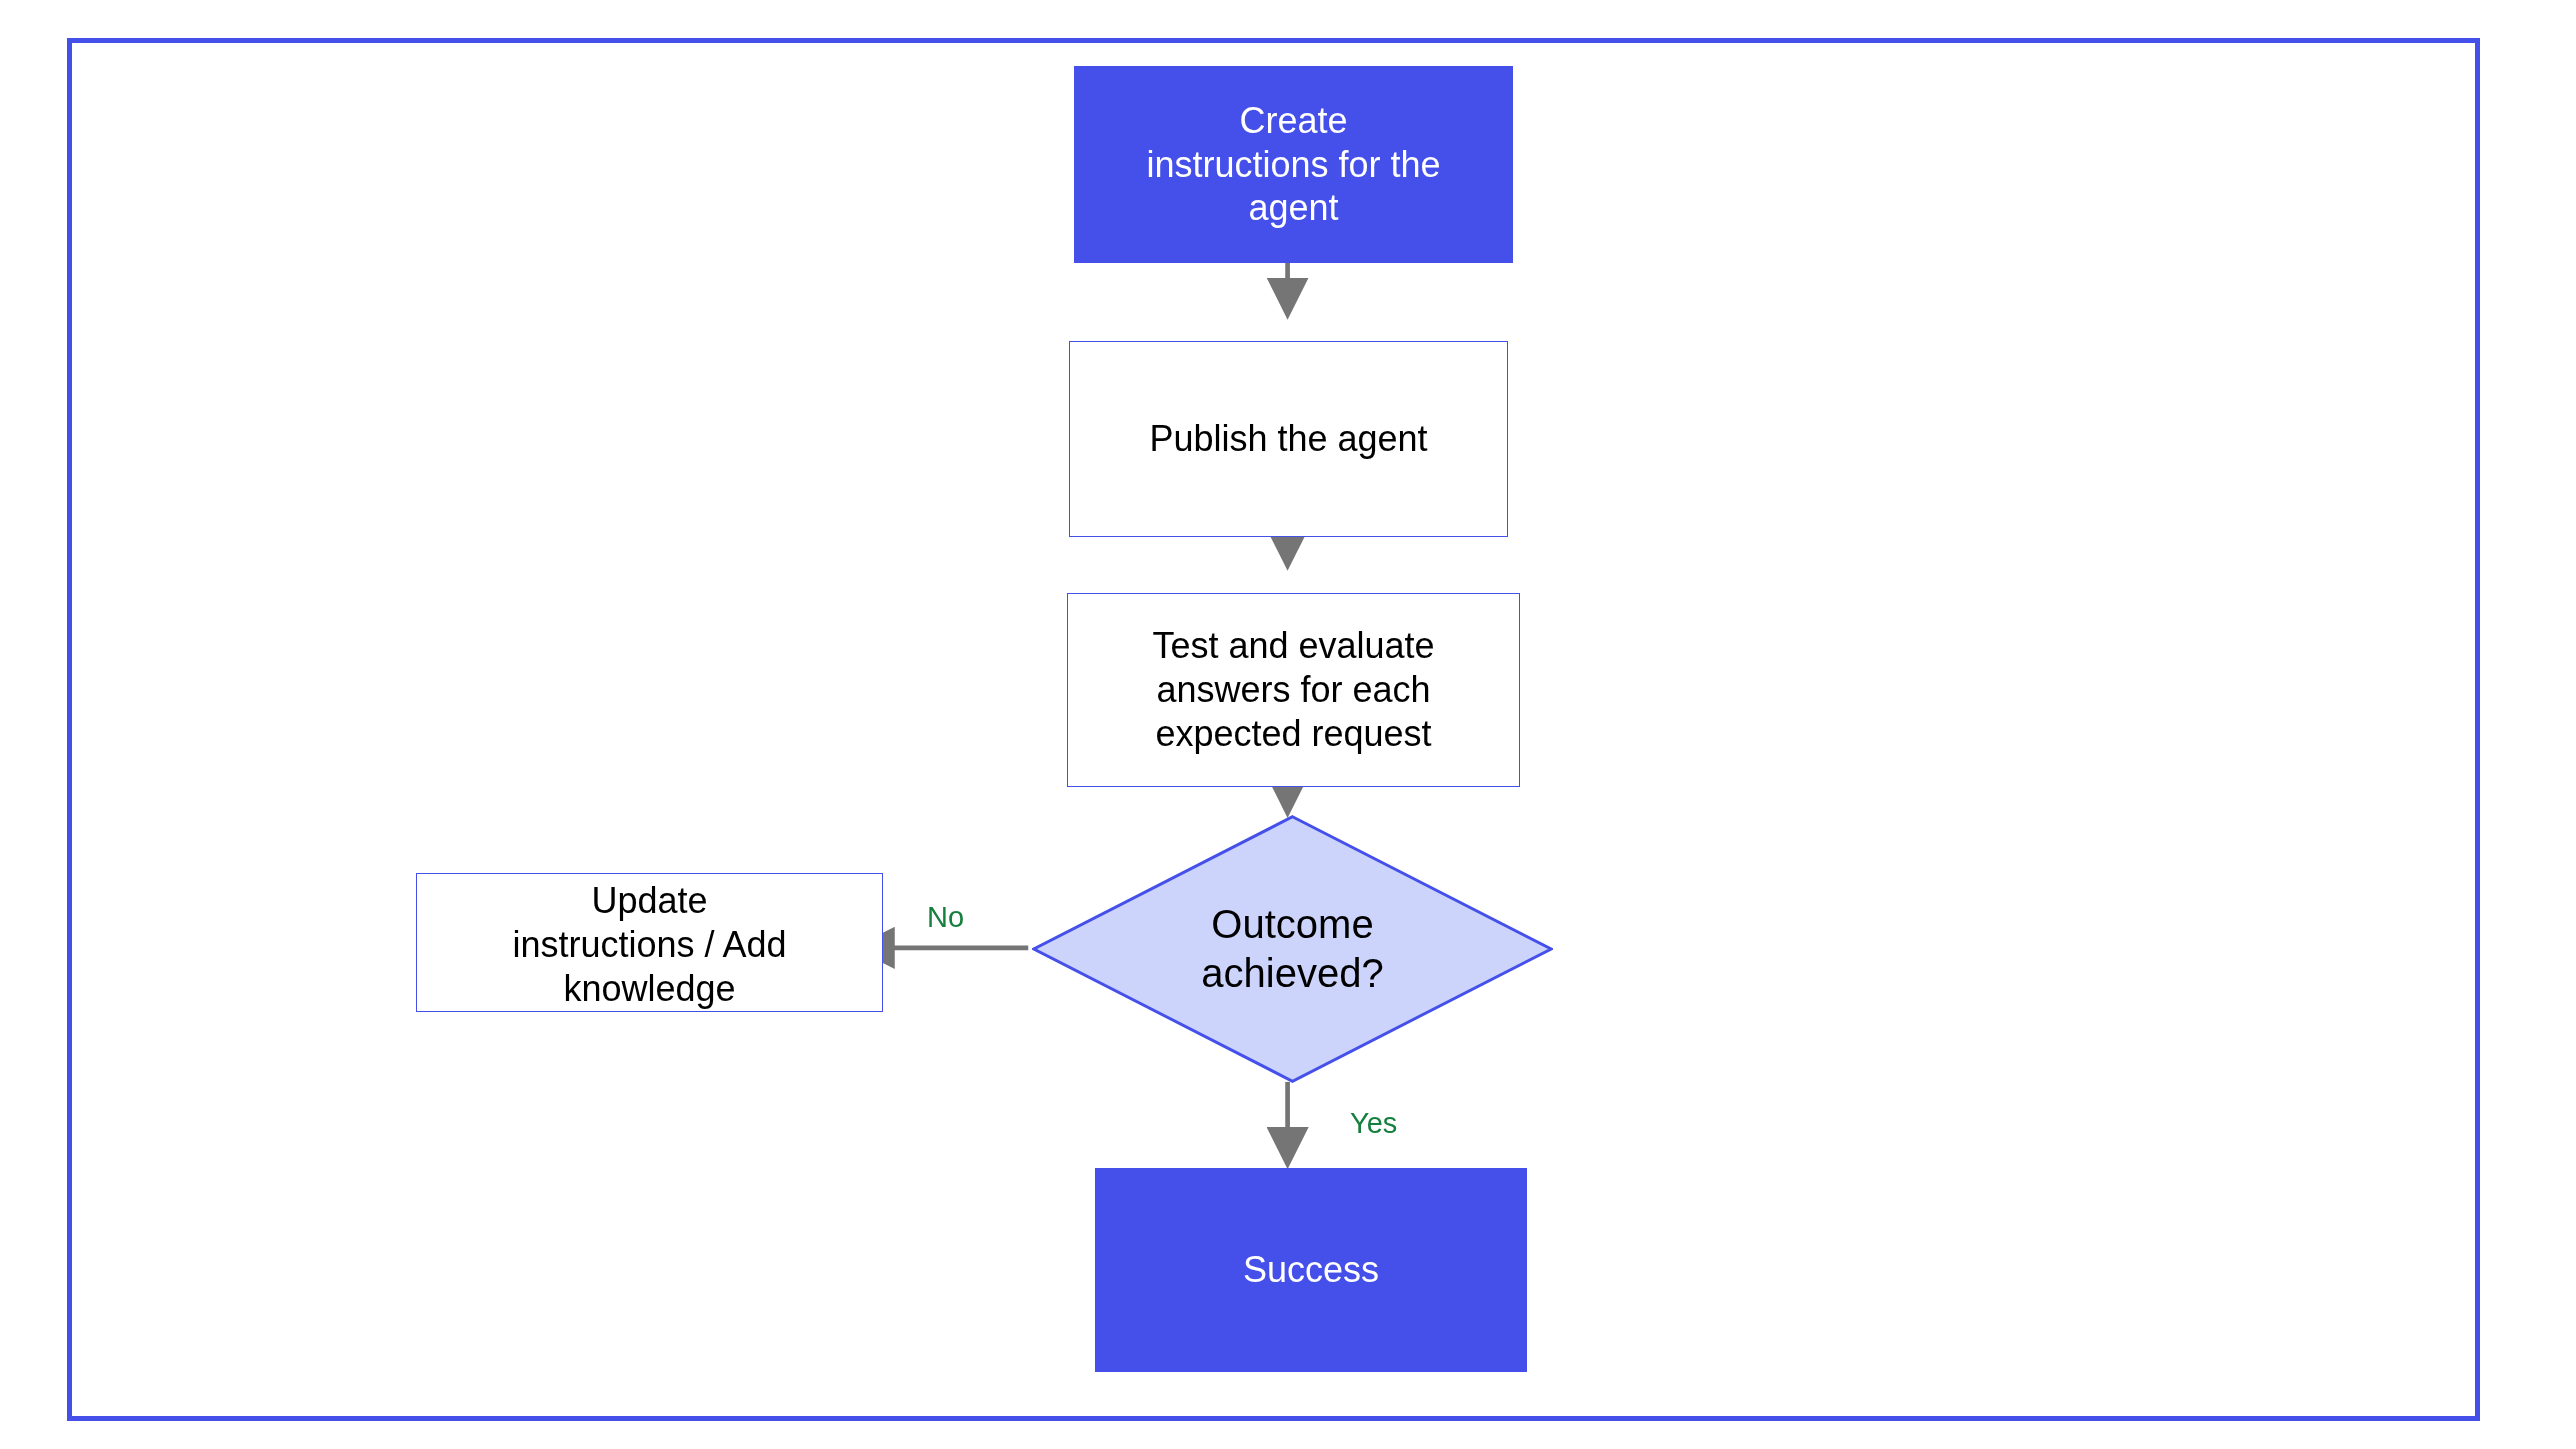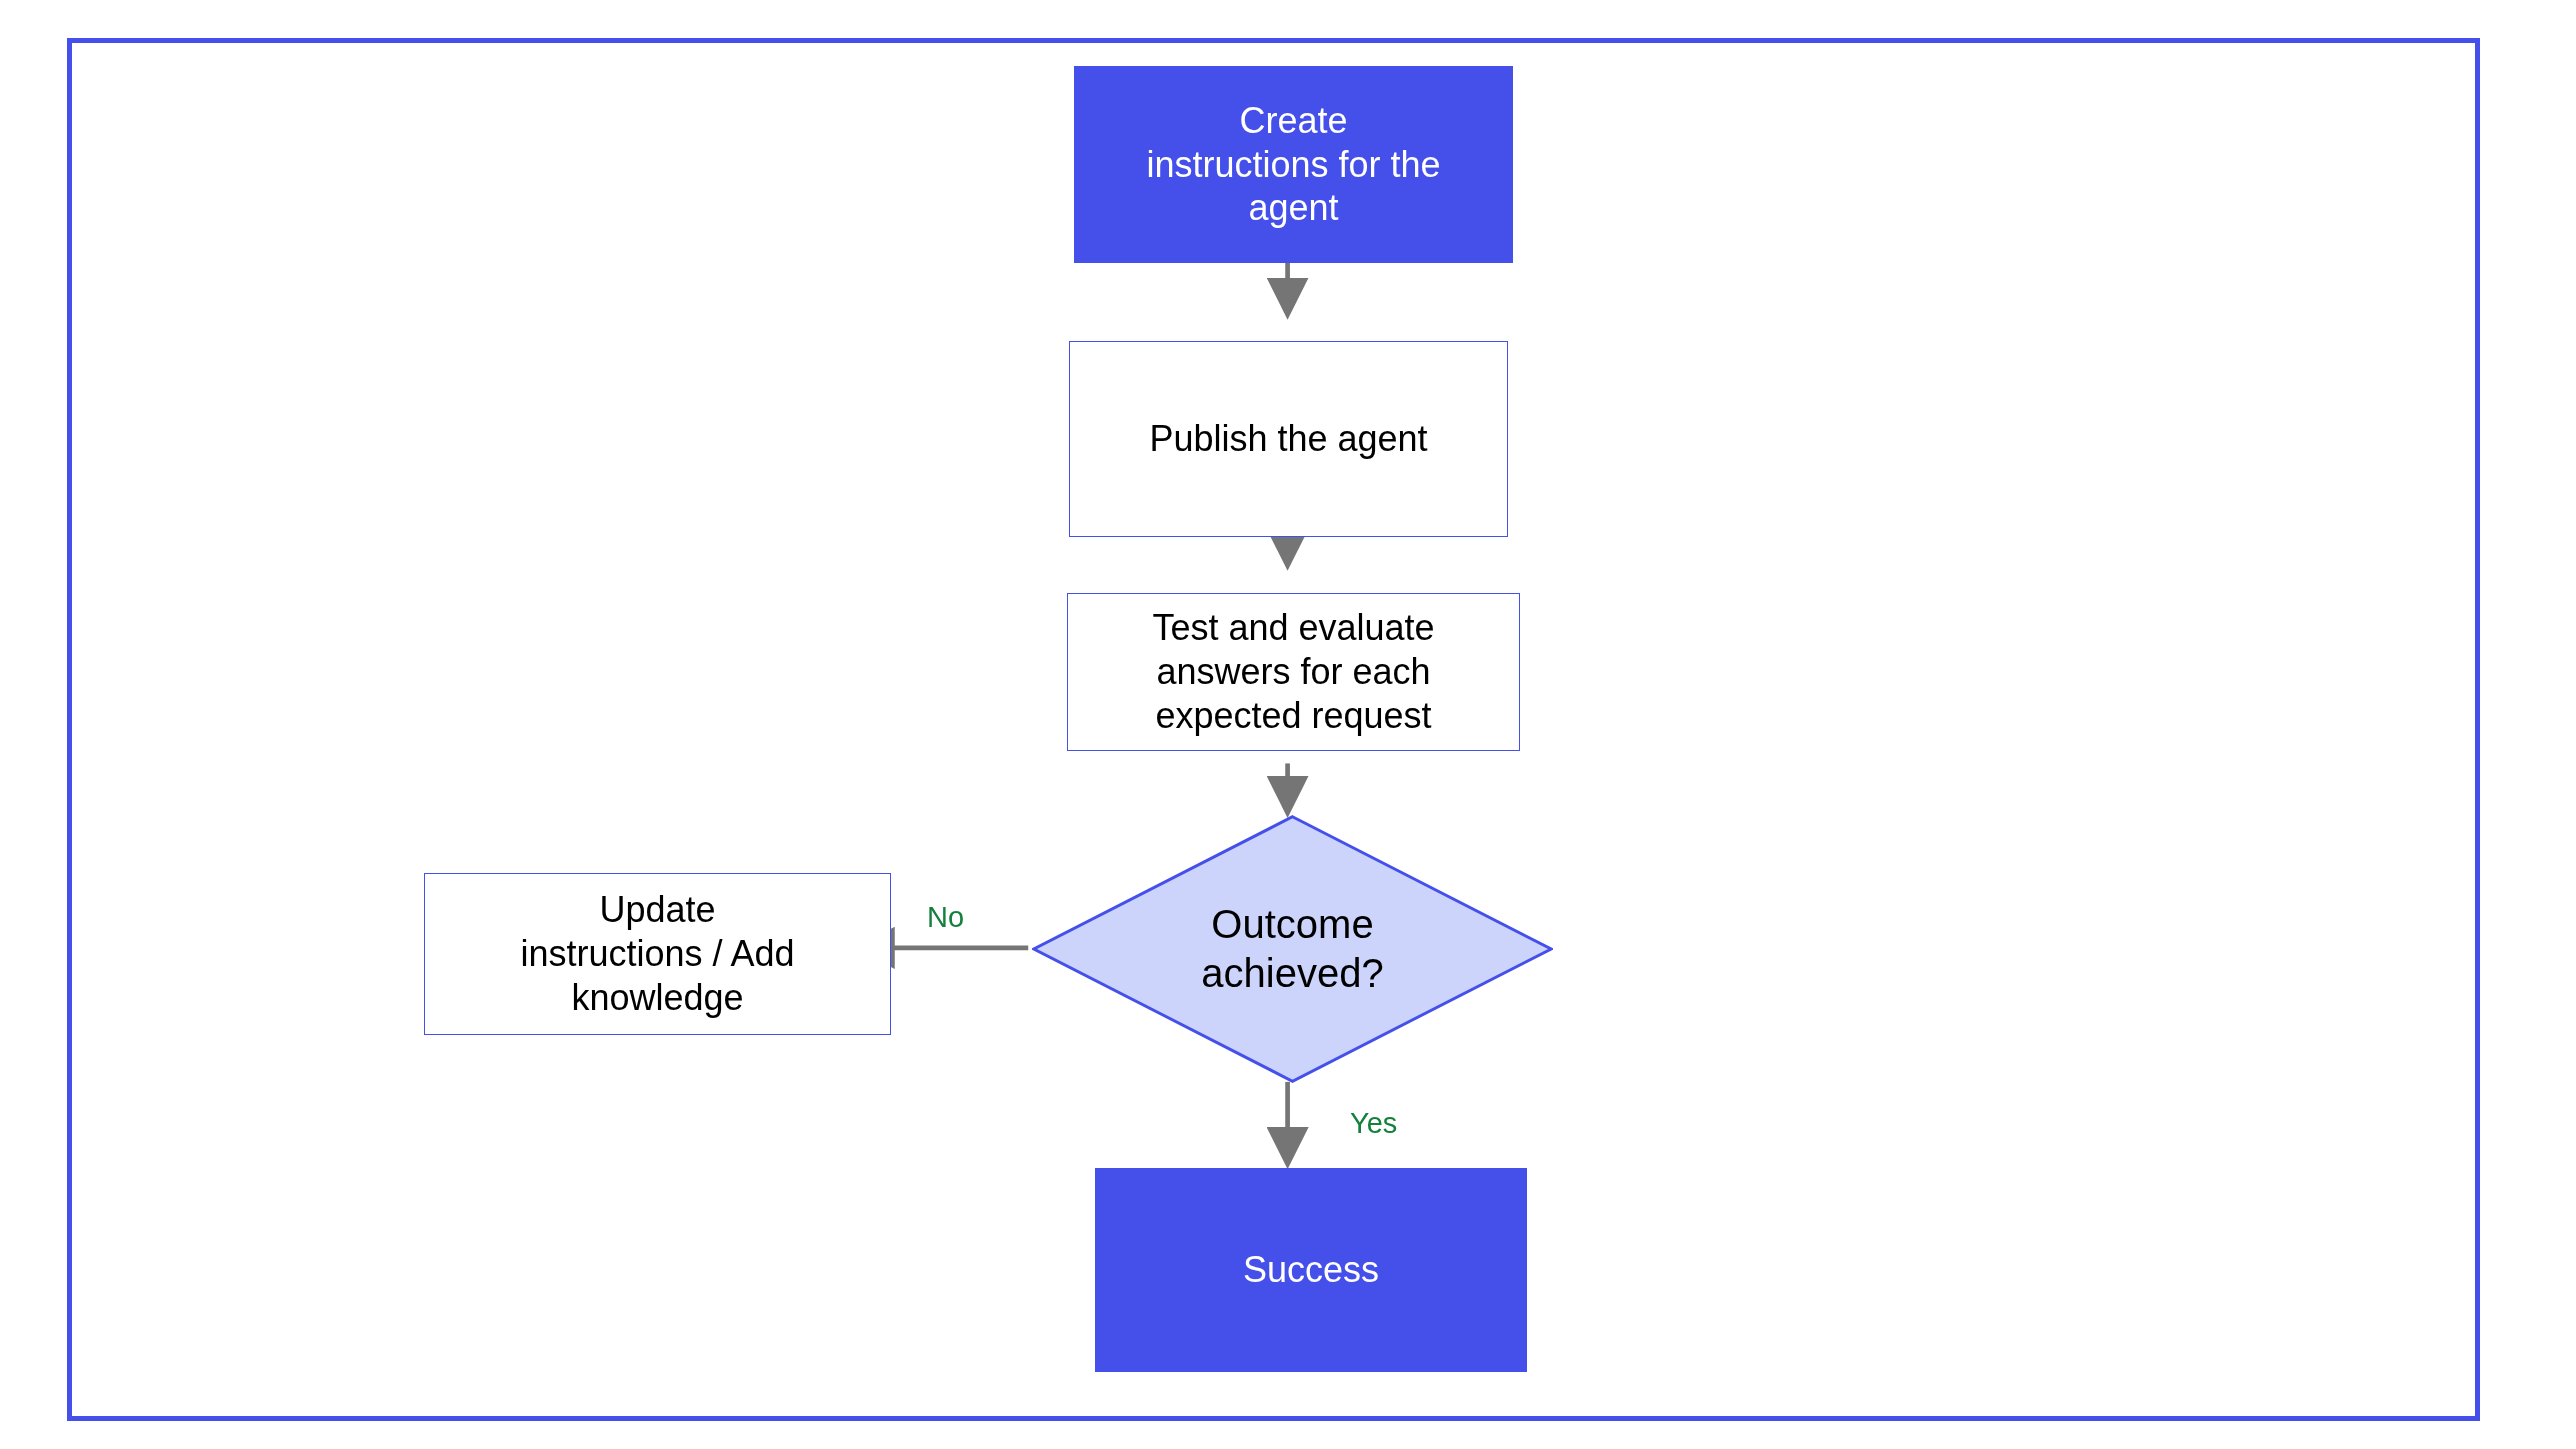--- a/index.html
+++ b/index.html
@@ -127,35 +127,35 @@
     <div class="node box-filled" style="left:1002px; top:23px; width:439px; height:197px;">
       <span class="node-text">Create
 instructions for the
 agent</span>
     </div>
 
     <div class="node box-outline" style="left:997px; top:274px; width:439px; height:196px;">
       <span class="node-text">Publish the agent</span>
     </div>
 
-    <div class="node box-outline" style="left:995px; top:526px; width:453px; height:158px;">
+    <div class="node box-outline" style="left:995px; top:526px; width:453px; height:194px;">
       <span class="node-text">Test and evaluate
 answers for each
 expected request</span>
     </div>
 
     <div class="diamond-wrap" style="left:960px; top:772px; width:521px; height:268px;">
       <svg width="521" height="268" viewBox="0 0 890 458">
         <polygon points="445,3 887,229 445,455 3,229" fill="#ccd4fb" stroke="#4550eb" stroke-width="5"></polygon>
       </svg>
       <div class="diamond-label">Outcome
 achieved?</div>
     </div>
 
-    <div class="node box-outline" style="left:352px; top:806px; width:467px; height:162px;">
+    <div class="node box-outline" style="left:344px; top:806px; width:467px; height:139px;align-items:flex-end;">
       <span class="node-text">Update
 instructions / Add
 knowledge</span>
     </div>
 
     <div class="node box-filled" style="left:1023px; top:1125px; width:432px; height:204px;">
       <span class="node-text">Success</span>
     </div>
 
     <div class="edge-label" style="left:855px; top:858px;">No</div>

